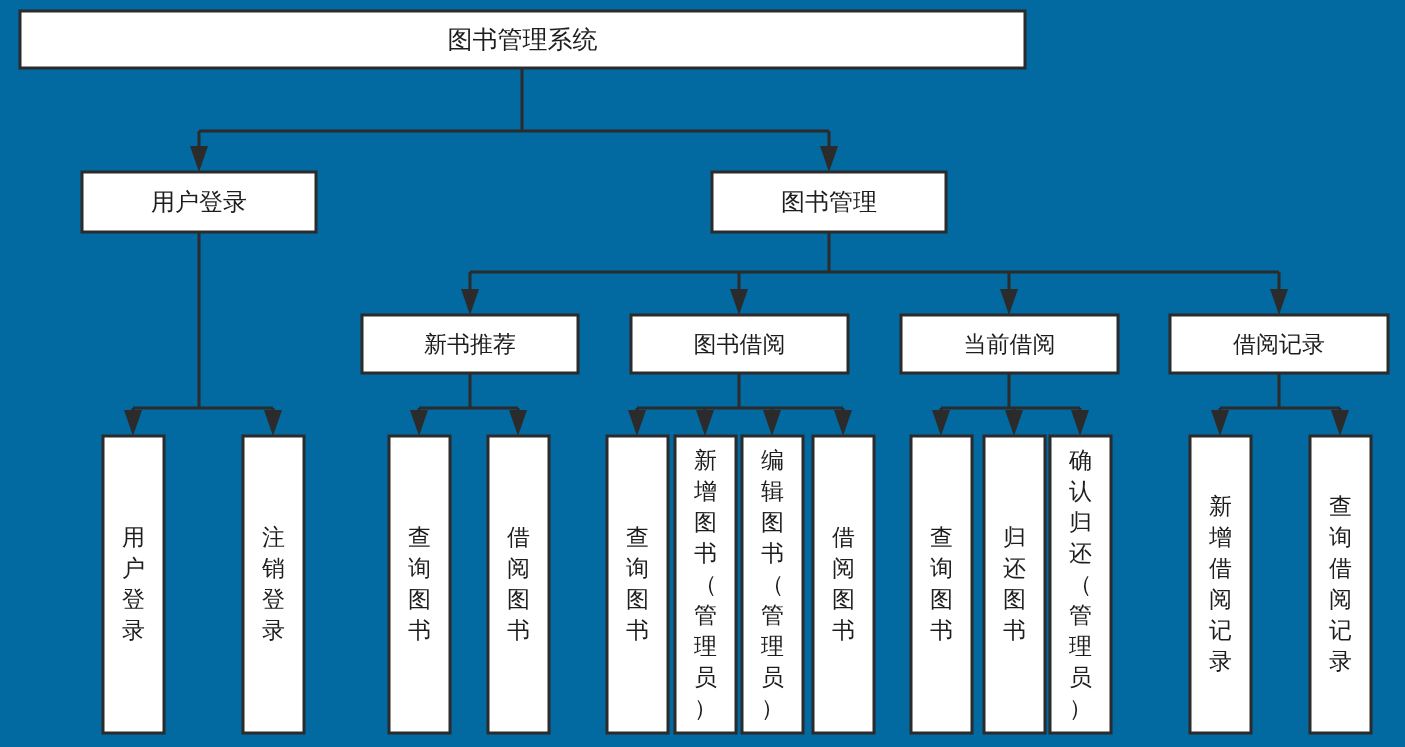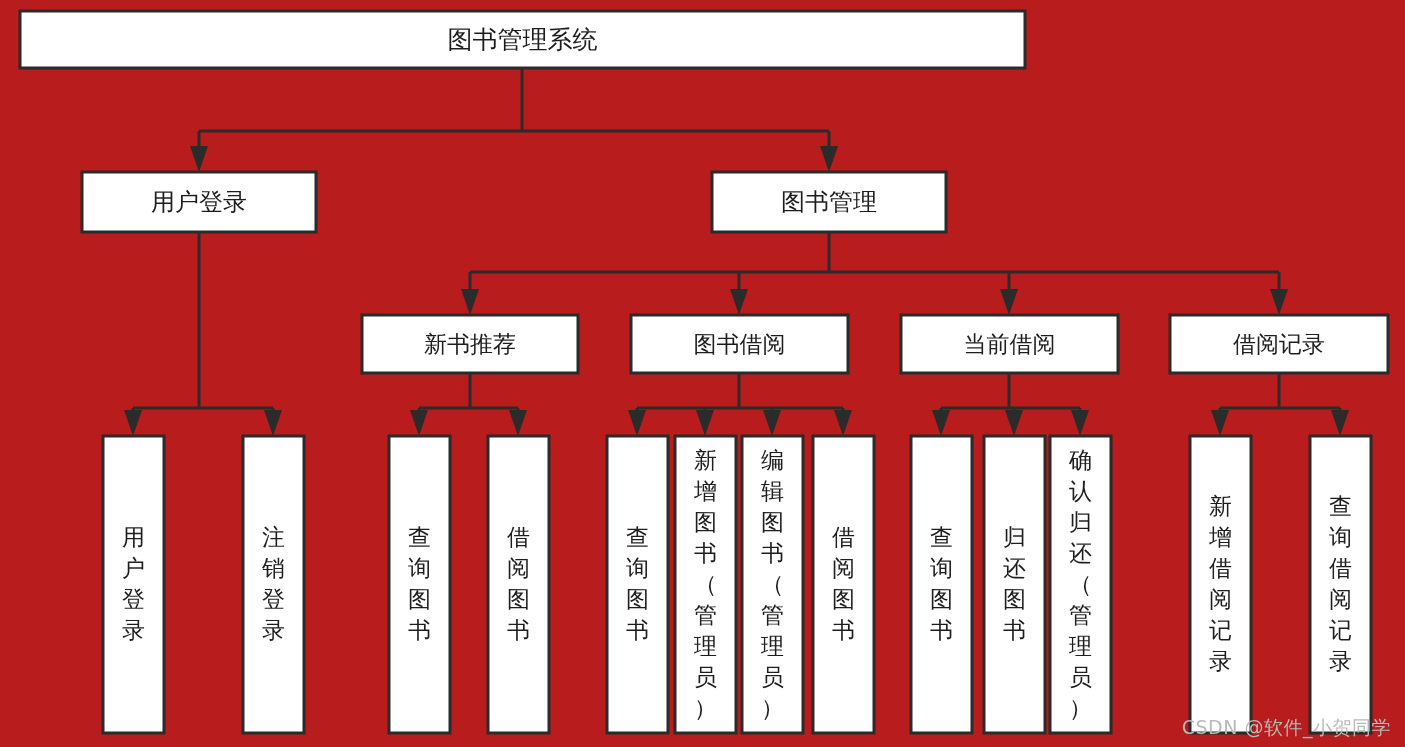--- a/index.html
+++ b/index.html
@@ -11,21 +11,21 @@
   body {
     font-family: "DejaVu Sans", "Liberation Sans", sans-serif;
     width: 1405px;
     height: 747px;
     overflow: hidden;
   }
   #diagram-root {
     position: relative;
     width: 1405px;
     height: 747px;
-    background: #b91c1c;
+    background: #0369a1;
   }
   svg#flowchart {
     display: block;
     width: 1405px;
     height: 747px;
   }
   .node-box {
     fill: #ffffff;
     stroke: #2b2b2b;
     stroke-width: 3;
@@ -210,15 +210,14 @@
           <text x="1220.5" class="leaf-label" text-anchor="middle" style="writing-mode: horizontal-tb;"><tspan x="1220.5" y="507">新</tspan><tspan x="1220.5" y="538">增</tspan><tspan x="1220.5" y="569">借</tspan><tspan x="1220.5" y="600">阅</tspan><tspan x="1220.5" y="631">记</tspan><tspan x="1220.5" y="662">录</tspan></text>
         </g>
         <g>
           <rect x="1310" y="436" width="61" height="297" class="node-box"></rect>
           <text x="1340.5" class="leaf-label" text-anchor="middle" style="writing-mode: horizontal-tb;"><tspan x="1340.5" y="507">查</tspan><tspan x="1340.5" y="538">询</tspan><tspan x="1340.5" y="569">借</tspan><tspan x="1340.5" y="600">阅</tspan><tspan x="1340.5" y="631">记</tspan><tspan x="1340.5" y="662">录</tspan></text>
         </g>
       </g>
 
   </svg>
 
-  <div class="watermark">CSDN @软件_小贺同学</div>
 
 </div>
 
 </body></html>

